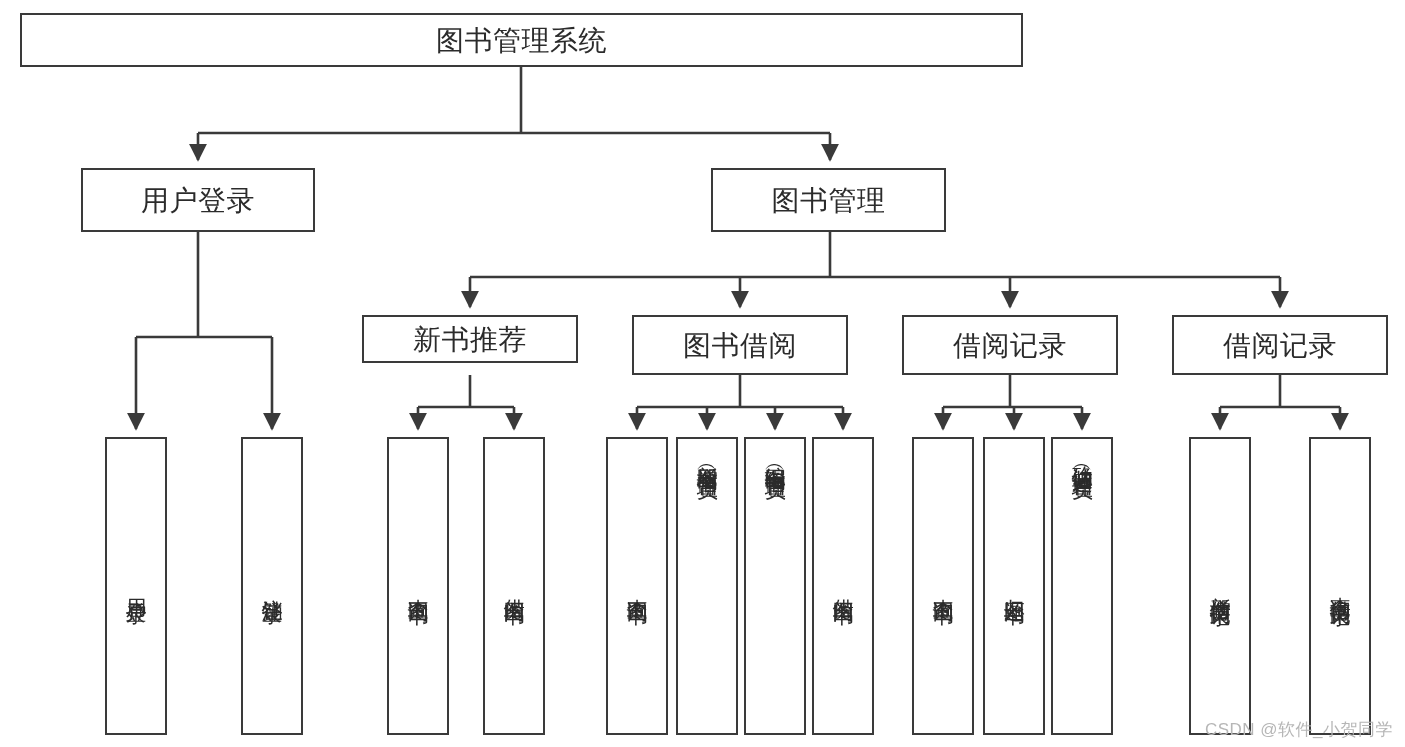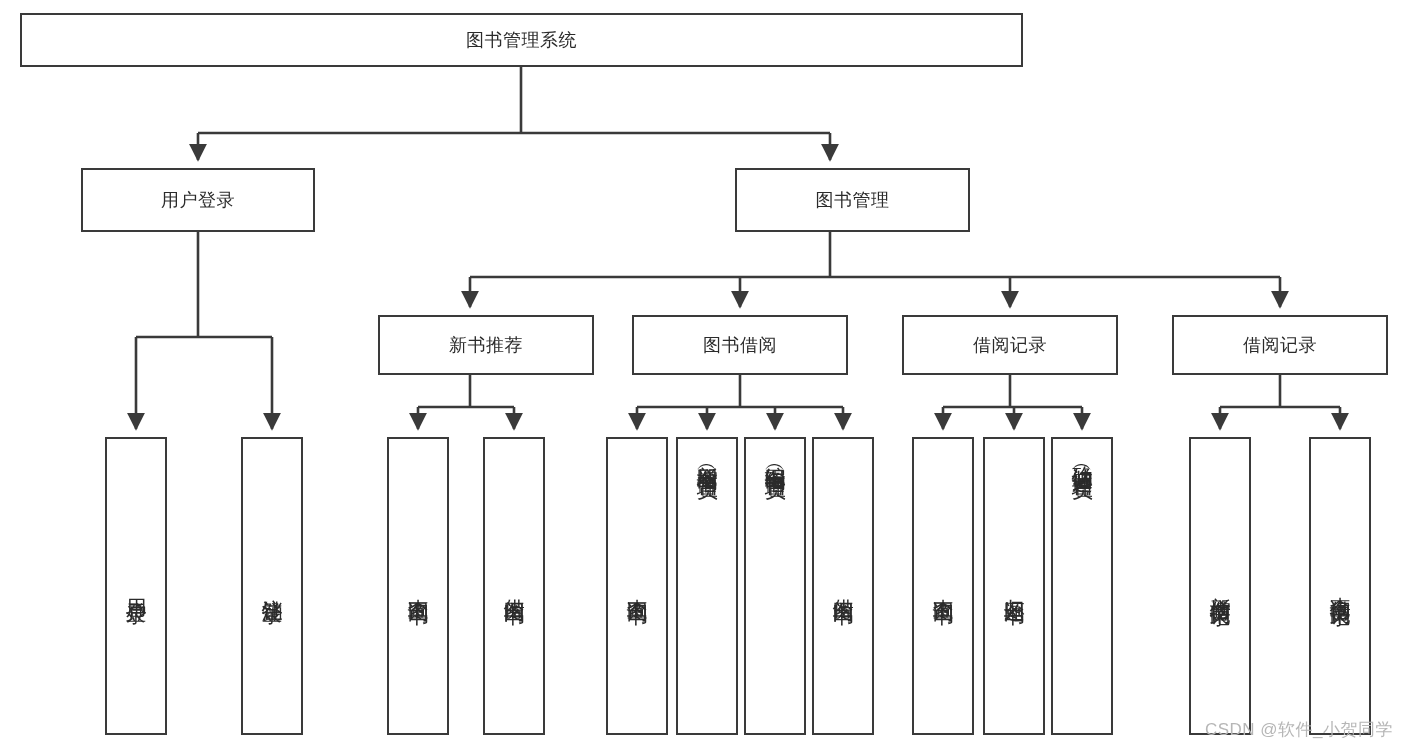--- a/index.html
+++ b/index.html
@@ -30,21 +30,21 @@
     position: absolute;
     box-sizing: border-box;
     background: #ffffff;
     border: 2px solid #3a3a3a;
     display: flex;
     align-items: center;
     justify-content: center;
     color: #1a1a1a;
   }
   .node .label {
-    font-size: 18px;
+    font-size: 28px;
     line-height: 1.25;
     letter-spacing: 0.5px;
     white-space: nowrap;
     color: #2b2b2b;
   }
   .node.leaf {
     align-items: flex-start;
     justify-content: center;
     padding-top: 10px;
   }
@@ -128,25 +128,25 @@
     </g>
   </svg>
 
   <div class="node" style="left: 20px; top: 13px; width: 1003px; height: 54px;">
     <span class="label">图书管理系统</span>
   </div>
 
   <div class="node" style="left: 81px; top: 168px; width: 234px; height: 64px;">
     <span class="label">用户登录</span>
   </div>
-  <div class="node" style="left: 711px; top: 168px; width: 235px; height: 64px; margin-left: 24px;">
+  <div class="node" style="left: 711px; top: 168px; width: 235px; height: 64px;">
     <span class="label">图书管理</span>
   </div>
 
-  <div class="node" style="left: 362px; top: 315px; width: 216px; height: 60px; margin-left: 16px;">
+  <div class="node" style="left: 362px; top: 315px; width: 216px; height: 48px;">
     <span class="label">新书推荐</span>
   </div>
   <div class="node" style="left: 632px; top: 315px; width: 216px; height: 60px;">
     <span class="label">图书借阅</span>
   </div>
   <div class="node" style="left: 902px; top: 315px; width: 216px; height: 60px;">
     <span class="label">借阅记录</span>
   </div>
   <div class="node" style="left: 1172px; top: 315px; width: 216px; height: 60px;">
     <span class="label">借阅记录</span>

